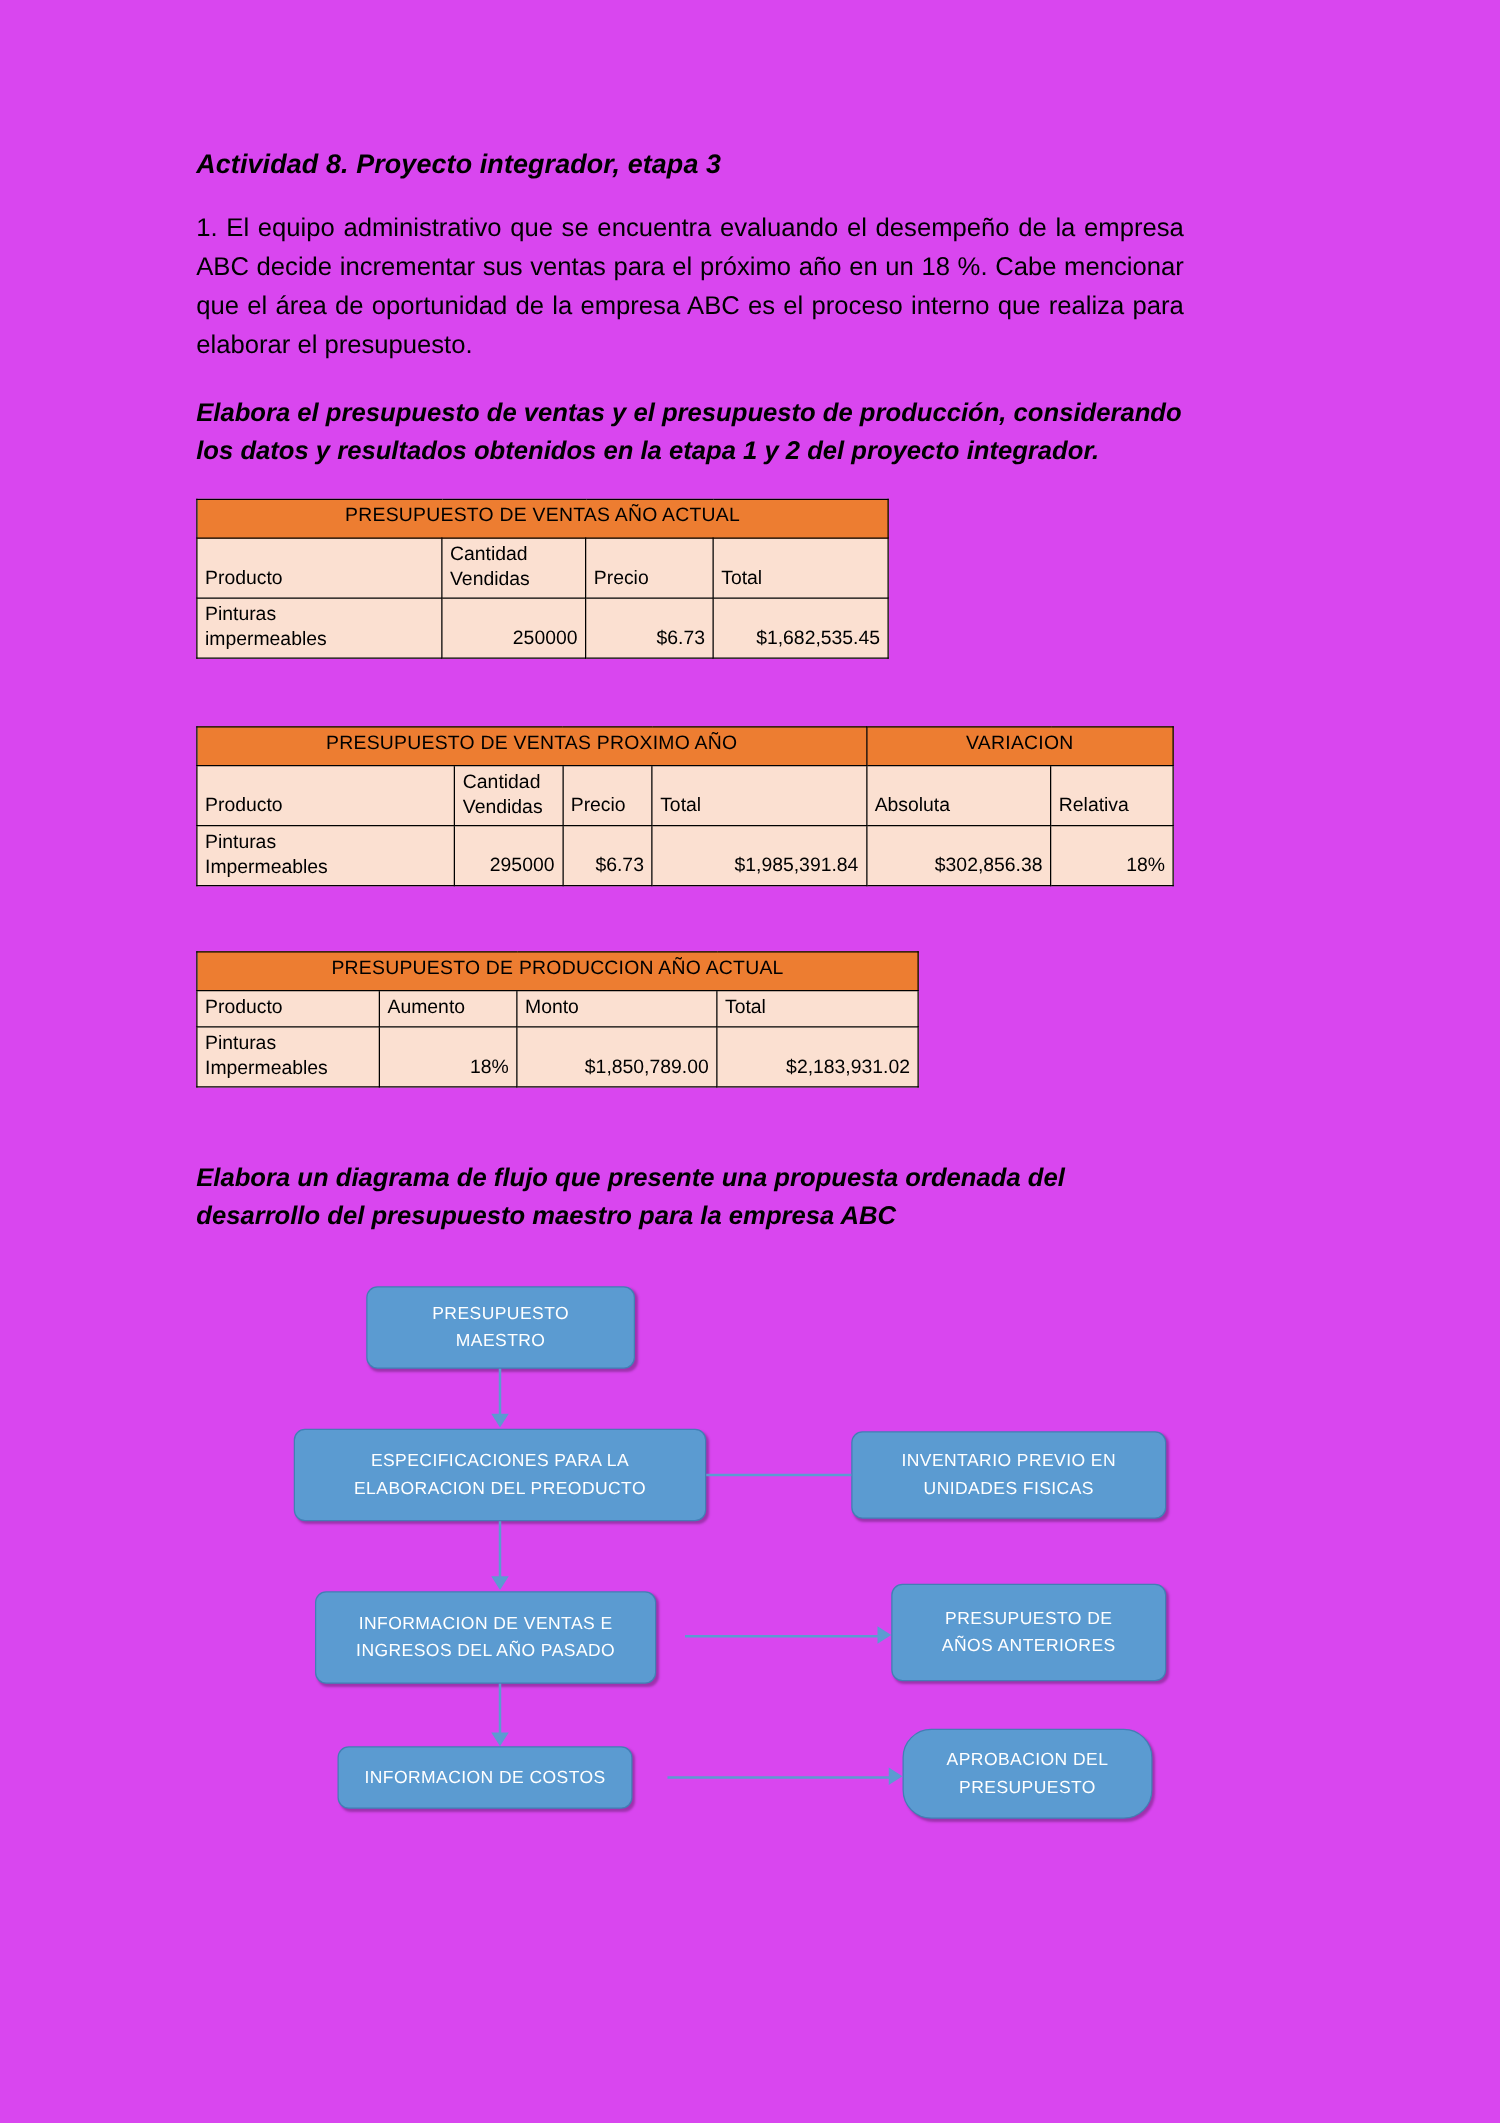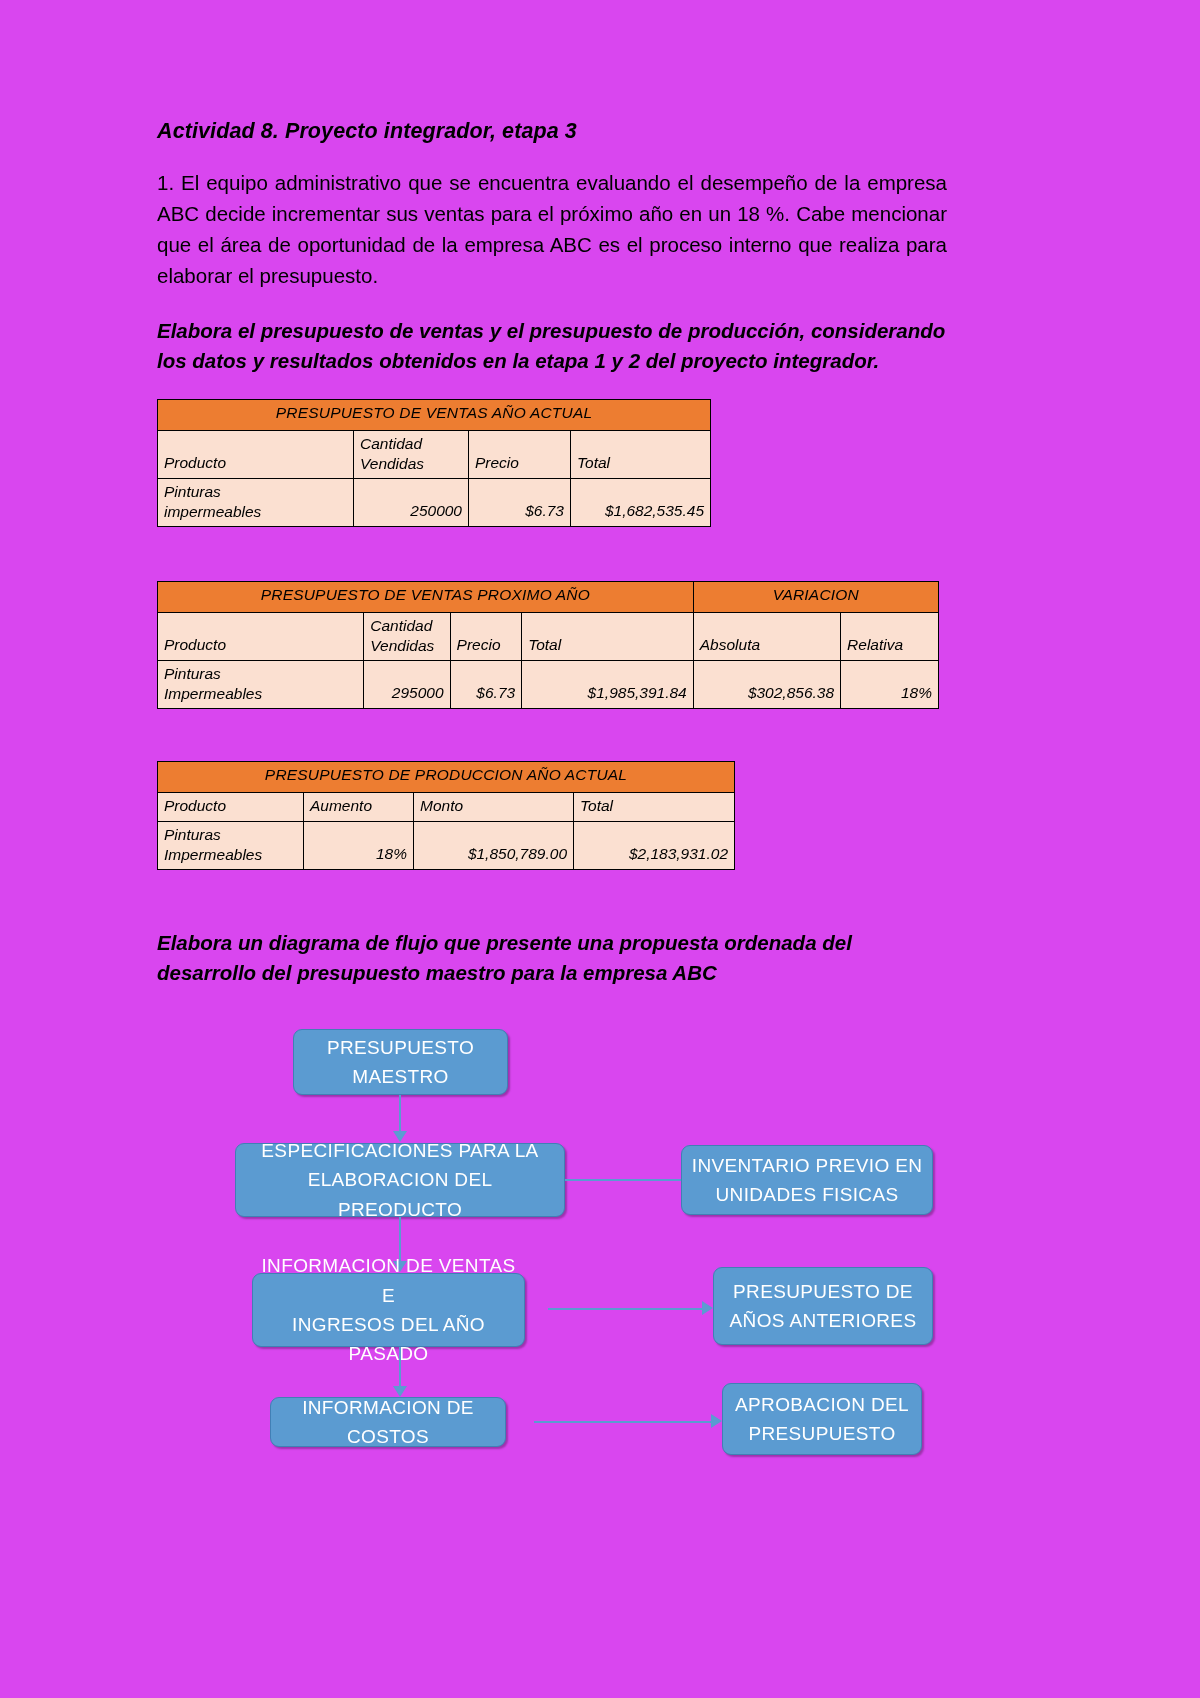--- a/index.html
+++ b/index.html
@@ -56,21 +56,20 @@
     text-align: left;
   }
 
   
   table.budget {
     border-collapse: collapse;
     table-layout: fixed;
     font-size: 15.5px;
     background: #fbe0d1;
     margin: 0;
-    font-style: italic;
   }
   table.budget td, table.budget th {
     border: 1.6px solid #000;
     padding: 3px 6px;
     vertical-align: top;
     font-weight: normal;
     background: #fbe0d1;
     line-height: 1.32;
     height: 22px;
   }
@@ -116,21 +115,21 @@
     height: 470px;
     margin-top: 16px;
   }
   .node {
     position: absolute;
     box-sizing: border-box;
     background: #5b9bd1;
     border: 1px solid #417fb5;
     border-radius: 9px;
     color: #ffffff;
-    font-size: 19px;
+    font-size: 14px;
     letter-spacing: .35px;
     display: flex;
     align-items: center;
     justify-content: center;
     text-align: center;
     line-height: 1.55;
     padding: 4px 8px;
     box-shadow: 2px 2px 2px rgba(0,0,0,0.28);
   }
   .conn {
@@ -381,21 +380,21 @@
 
       <div class="conn v-line" style="left:242px; top:342px; width:2px; height:44px;"></div>
       <div class="arrow-down" style="left:236px; top:381px;"></div>
 
       <div class="node" style="left:113px; top:392px; width:236px; height:50px;">
         <div>
           <div>INFORMACION DE COSTOS</div>
         </div>
       </div>
 
-      <div class="node" style="left:565px; top:378px; width:200px; height:72px;">
+      <div class="node" style="left:565px; top:378px; width:200px; height:72px;border-radius:23px;">
         <div>
           <div>APROBACION DEL</div>
           <div>PRESUPUESTO</div>
         </div>
       </div>
 
       <div class="conn h-line" style="left:377px; top:416px; width:178px;"></div>
       <div class="arrow-right" style="left:554px; top:409px;"></div>
 
     </div>

